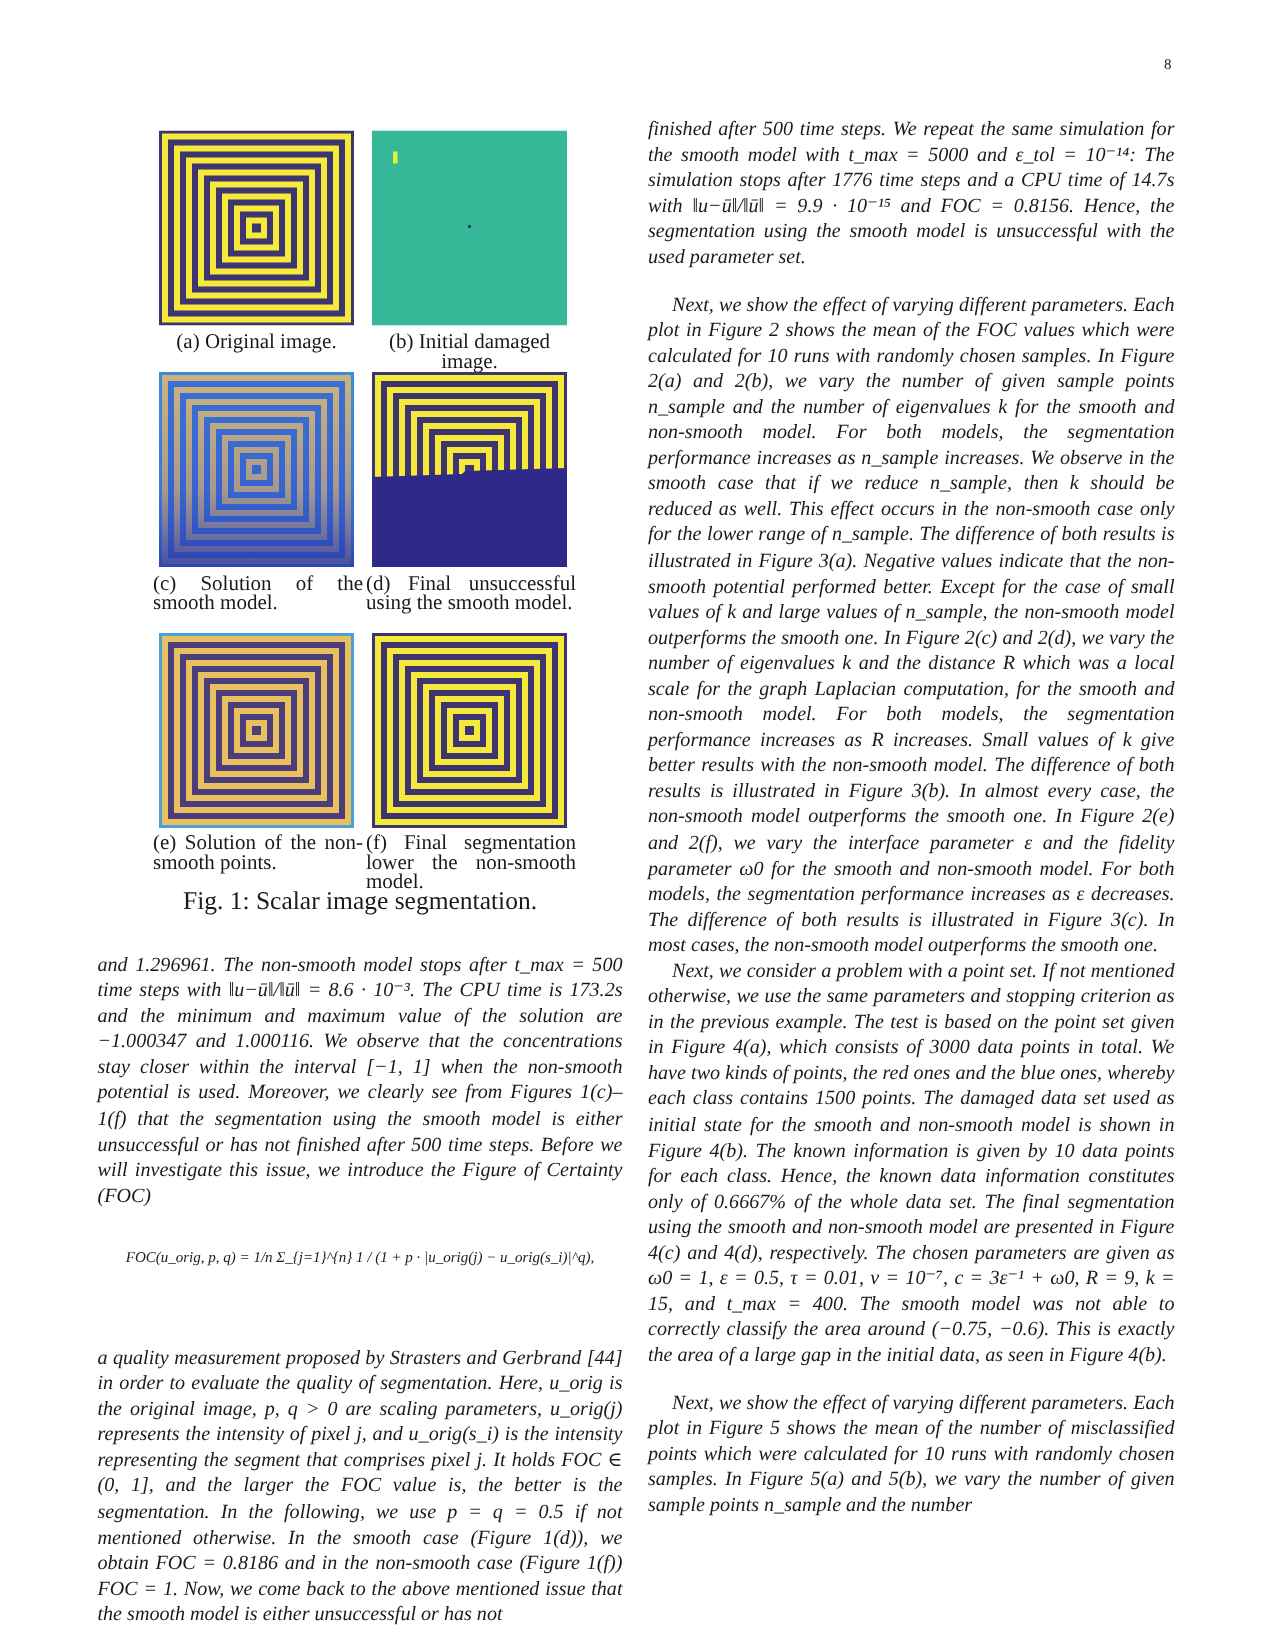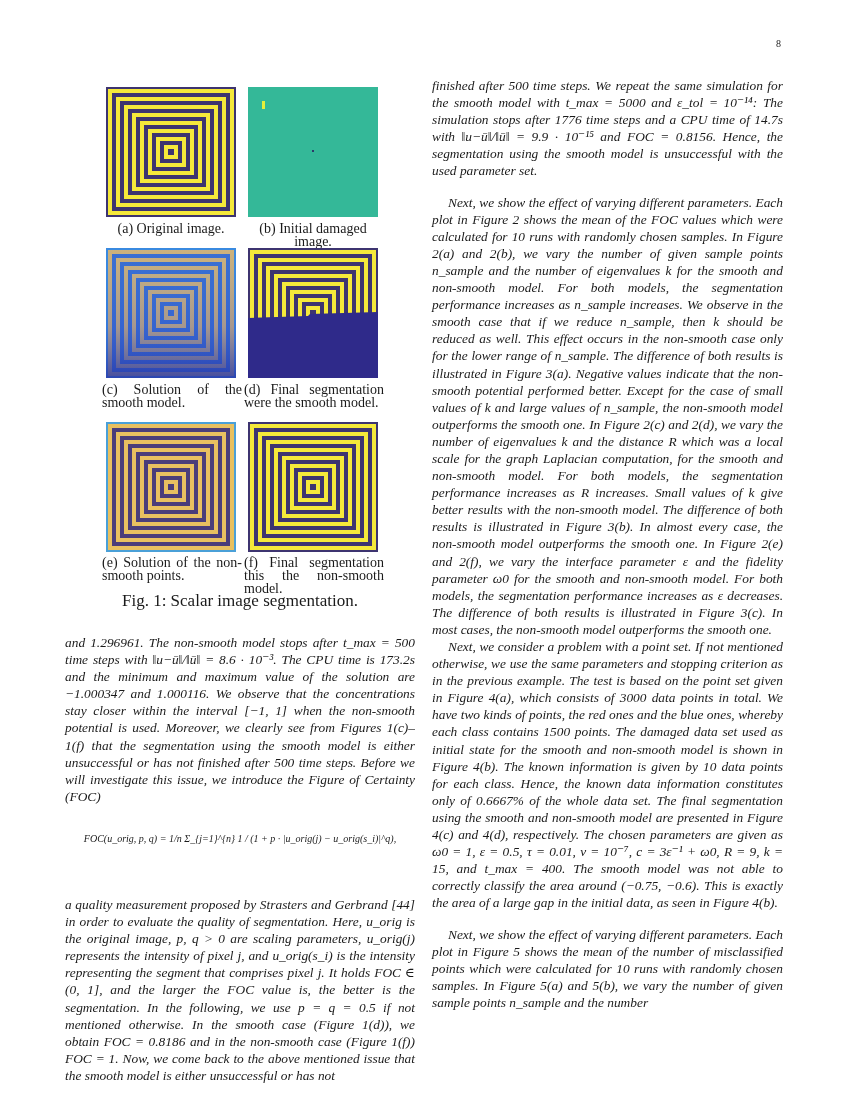--- a/index.html
+++ b/index.html
@@ -91,21 +91,21 @@
         <rect x="38" y="38" width="54" height="54" fill="#3d3470"></rect>
         <rect x="42" y="42" width="46" height="46" fill="#f5e93a"></rect>
         <rect x="46" y="46" width="38" height="38" fill="#3d3470"></rect>
         <rect x="50" y="50" width="30" height="30" fill="#f5e93a"></rect>
         <rect x="54" y="54" width="22" height="22" fill="#3d3470"></rect>
         <rect x="58" y="58" width="14" height="14" fill="#f5e93a"></rect>
         <rect x="62" y="62" width="6" height="6" fill="#3d3470"></rect>
         <polygon points="0,70 60,68 62,66 130,64 130,130 0,130" fill="#2f2a8a"></polygon>
       </svg></div>
   <div class="cap" style="left:102px;top:383px;width:140px;">(c) Solution of the smooth model.</div>
-  <div class="cap" style="left:244px;top:383px;width:140px;">(d) Final segmentation were the smooth model.</div>
+  <div class="cap" style="left:244px;top:383px;width:140px;">(d) Final unsuccessful using the smooth model.</div>
 
   <div class="img" style="left:106px;top:422px;" id="img-e"><svg width="130" height="130" xmlns="http://www.w3.org/2000/svg">
         <rect x="0" y="0" width="130" height="130" fill="#4aa0d8"></rect>
         <rect x="2" y="2" width="126" height="126" fill="#e8c060"></rect>
         <rect x="6" y="6" width="118" height="118" fill="#4a3d7a"></rect>
         <rect x="10" y="10" width="110" height="110" fill="#e8c060"></rect>
         <rect x="14" y="14" width="102" height="102" fill="#4a3d7a"></rect>
         <rect x="18" y="18" width="94" height="94" fill="#e8c060"></rect>
         <rect x="22" y="22" width="86" height="86" fill="#4a3d7a"></rect>
         <rect x="26" y="26" width="78" height="78" fill="#e8c060"></rect>
@@ -132,21 +132,21 @@
         <rect x="34" y="34" width="62" height="62" fill="#f5e93a"></rect>
         <rect x="38" y="38" width="54" height="54" fill="#3d3470"></rect>
         <rect x="42" y="42" width="46" height="46" fill="#f5e93a"></rect>
         <rect x="46" y="46" width="38" height="38" fill="#3d3470"></rect>
         <rect x="50" y="50" width="30" height="30" fill="#f5e93a"></rect>
         <rect x="54" y="54" width="22" height="22" fill="#3d3470"></rect>
         <rect x="58" y="58" width="14" height="14" fill="#f5e93a"></rect>
         <rect x="62" y="62" width="6" height="6" fill="#3d3470"></rect>
       </svg></div>
   <div class="cap" style="left:102px;top:556px;width:140px;">(e) Solution of the non-smooth points.</div>
-  <div class="cap" style="left:244px;top:556px;width:140px;">(f) Final segmentation this the non-smooth model.</div>
+  <div class="cap" style="left:244px;top:556px;width:140px;">(f) Final segmentation lower the non-smooth model.</div>
 
   <div class="figcap">Fig. 1: Scalar image segmentation.</div>
 </div>
 
 <div class="col left" style="top:634px;">
   <p>and 1.296961. The non-smooth model stops after t_max = 500 time steps with ‖u−ū‖/‖ū‖ = 8.6 · 10⁻³. The CPU time is 173.2s and the minimum and maximum value of the solution are −1.000347 and 1.000116. We observe that the concentrations stay closer within the interval [−1, 1] when the non-smooth potential is used. Moreover, we clearly see from Figures 1(c)–1(f) that the segmentation using the smooth model is either unsuccessful or has not finished after 500 time steps. Before we will investigate this issue, we introduce the Figure of Certainty (FOC)</p>
 </div>
 
 <div class="eq" style="text-align:center;line-height:42px;font-style:italic;">FOC(u_orig, p, q) = 1/n Σ_{j=1}^{n} 1 / (1 + p · |u_orig(j) − u_orig(s_i)|^q),</div>
 

